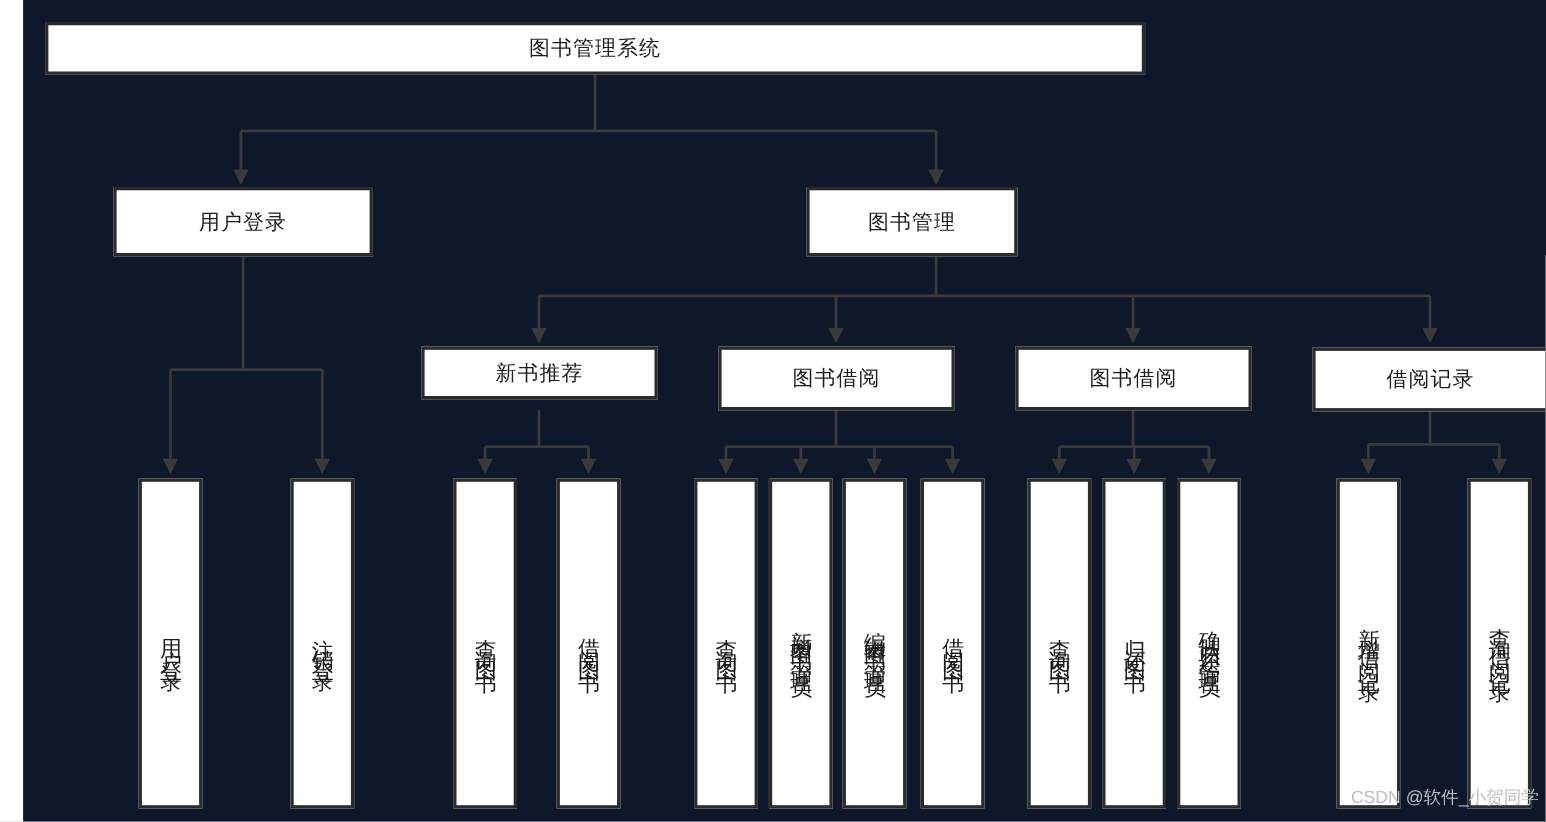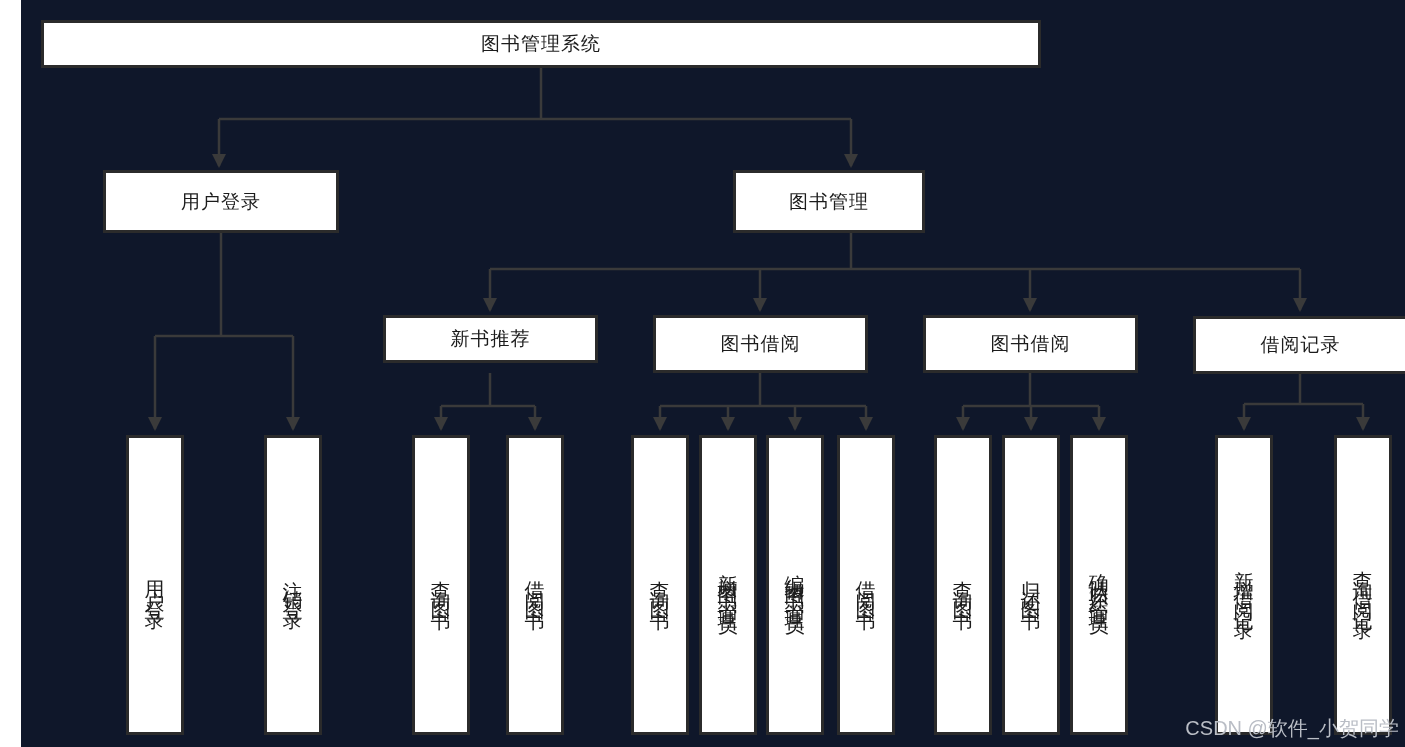--- a/index.html
+++ b/index.html
@@ -43,21 +43,21 @@
     letter-spacing: 10px;
     line-height: 1;
     white-space: nowrap;
   }
   .box.v.long span { letter-spacing: 6px; }
   #watermark {
     position: absolute;
     left: 1152px;
     top: 715px;
     width: 226px;
-    font-size: 20px;
+    font-size: 16px;
     color: var(--watermark, #b9bdc5);
     white-space: nowrap;
     text-align: right;
   }
 </style>
 </head>
 <body>
 
 <div id="stage">
 

